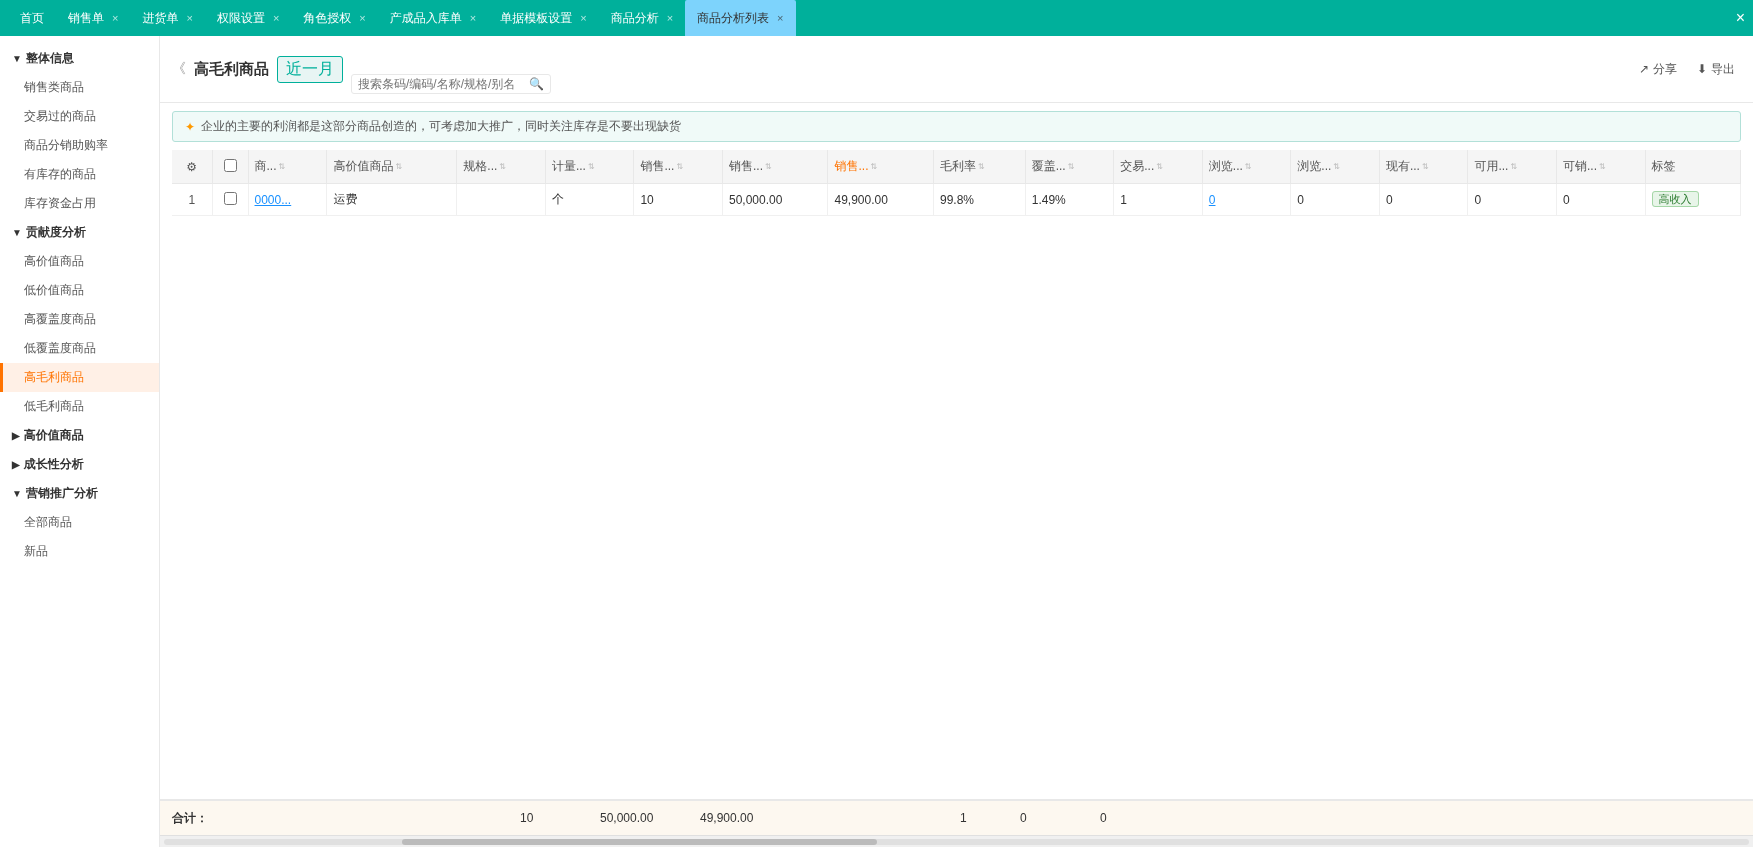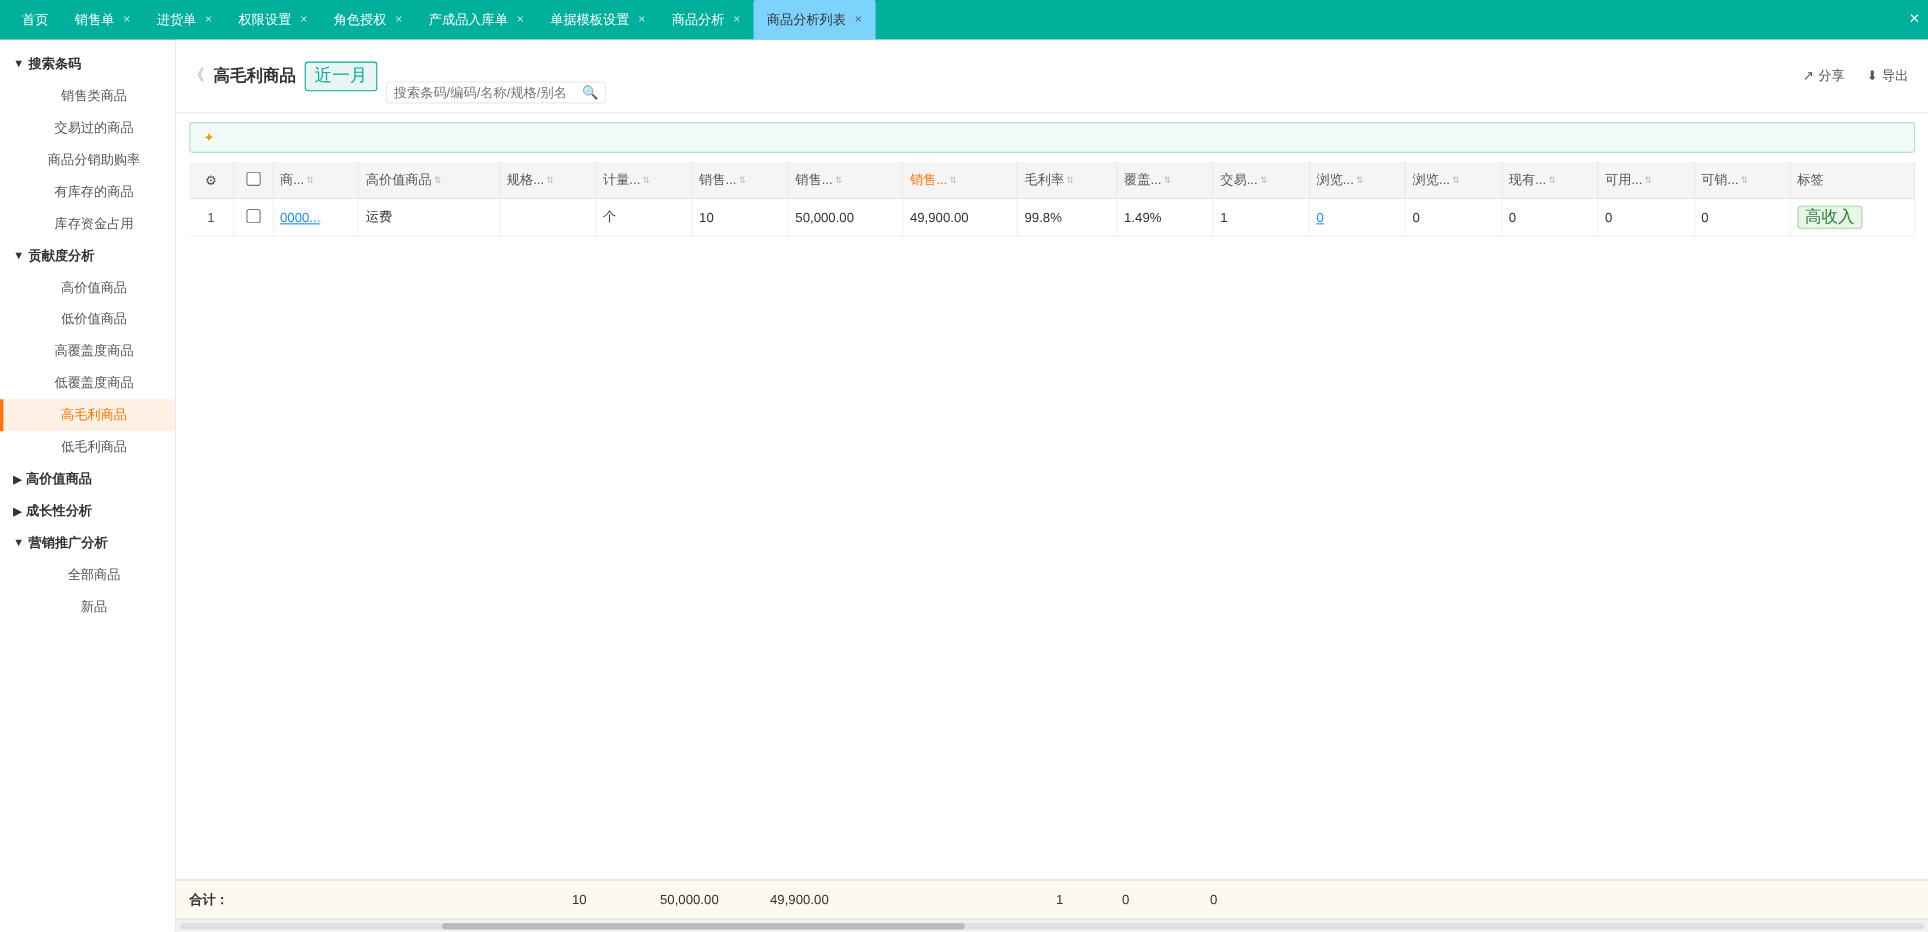--- a/index.html
+++ b/index.html
@@ -69,21 +69,20 @@
     .sidebar-group-header .arrow {
       margin-right: 4px;
       font-size: 10px;
     }
     .sidebar-item {
       padding: 6px 12px 6px 24px;
       font-size: 12px;
       color: #555;
       cursor: pointer;
       white-space: nowrap;
-      text-align: center;
     }
     .sidebar-item.active {
       background: #fff0e6;
       color: #ff7300;
       border-left: 3px solid #ff7300;
       padding-left: 21px;
     }
 
     
     .content {
@@ -210,21 +209,21 @@
       white-space: nowrap;
     }
     tbody td:first-child { text-align: center; color: #555; }
     tbody td:nth-child(2) { text-align: center; }
     .tag-badge {
       background: #e8f5e9;
       color: #2e7d32;
       border: 1px solid #a5d6a7;
       border-radius: 3px;
       padding: 1px 6px;
-      font-size: 15px;
+      font-size: 11px;
     }
     .link-val { color: #1890ff; text-decoration: underline; cursor: pointer; }
 
     
     .table-footer {
       background: #fdf8f0;
       border-top: 2px solid #e8e8e8;
       display: flex;
       align-items: center;
       padding: 8px 12px;
@@ -314,21 +313,21 @@
   </div>
   <span class="close-window">×</span>
 </div>
 
 <div class="main-layout">
 
   <div class="sidebar">
 
     <div class="sidebar-group-header">
       <span class="arrow">▼</span>
-      <span>搜索条码</span>
+      <span>整体信息</span>
     </div>
     <div class="sidebar-item">
       <span>销售类商品</span>
     </div>
     <div class="sidebar-item">
       <span>交易过的商品</span>
     </div>
     <div class="sidebar-item">
       <span>商品分销助购率</span>
     </div>
@@ -401,20 +400,21 @@
         </div>
         <div class="action-btn">
           <span>⬇</span>
           <span>导出</span>
         </div>
       </div>
     </div>
 
     <div class="info-banner">
       <span class="info-icon">✦</span>
+      <span>企业的主要的利润都是这部分商品创造的，可考虑加大推广，同时关注库存是不要出现缺货</span>
     </div>
 
     <div class="table-container">
       <table>
         <thead>
           <tr>
             <th>
               <span>⚙</span>
             </th>
             <th>

